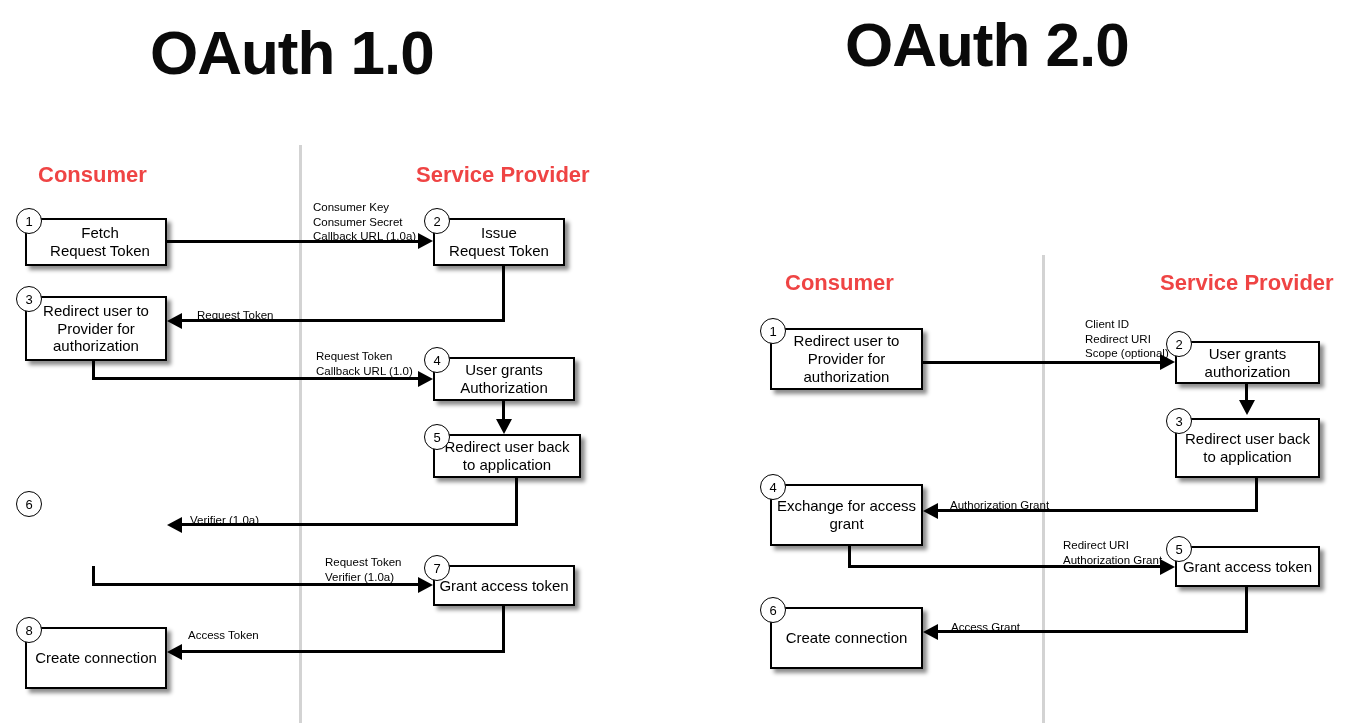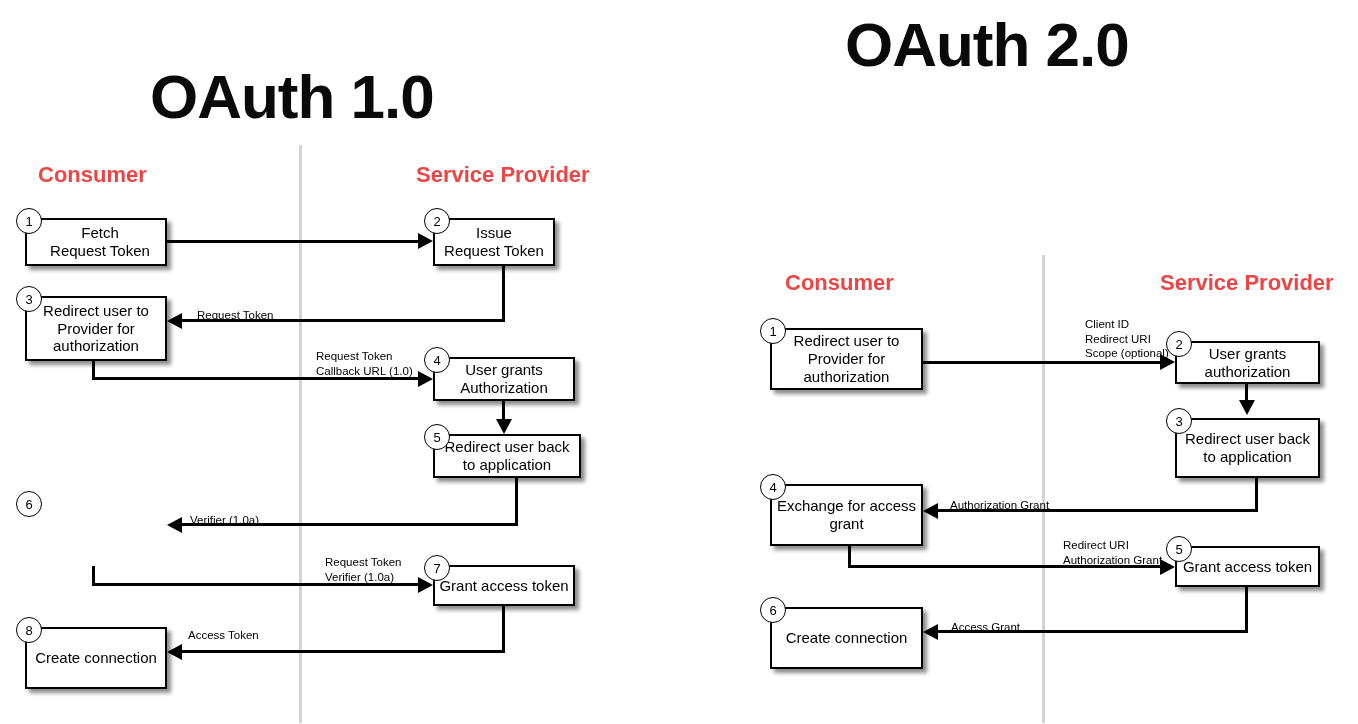--- a/index.html
+++ b/index.html
@@ -105,34 +105,34 @@
     white-space:pre-line;
     color:#000;
     z-index:5;
   }
 </style>
 </head>
 <body>
 
 <div class="stage">
 
-  <div class="diagram-title" style="left:150px;top:22px;margin-top:44px;">OAuth 1.0</div>
+  <div class="diagram-title" style="left:150px;top:22px;">OAuth 1.0</div>
 
   <div class="lane-title" style="left:38px;top:162px;">Consumer</div>
   <div class="lane-title" style="left:416px;top:162px;">Service Provider</div>
 
   <div class="divider" style="left:299px;top:145px;height:578px;"></div>
 
   <div class="box" style="left:25px;top:218px;width:142px;height:48px;padding-left:8px;">
     <span class="box-label">Fetch
 Request Token</span>
   </div>
   <div class="step" style="left:16px;top:208px;">1</div>
 
-  <div class="box" style="left:433px;top:218px;width:122px;height:48px;">
+  <div class="box" style="left:433px;top:218px;width:132px;height:48px;">
     <span class="box-label">Issue
 Request Token</span>
   </div>
   <div class="step" style="left:424px;top:208px;">2</div>
 
   <div class="box" style="left:25px;top:296px;width:142px;height:65px;">
     <span class="box-label">Redirect user to
 Provider for
 authorization</span>
   </div>
@@ -157,20 +157,23 @@
   </div>
   <div class="step" style="left:424px;top:555px;">7</div>
 
   <div class="box" style="left:25px;top:627px;width:142px;height:62px;">
     <span class="box-label">Create connection</span>
   </div>
   <div class="step" style="left:16px;top:617px;">8</div>
 
   <div class="seg h" style="left:167px;top:240px;width:252px;"></div>
   <div class="arrow right" style="left:418px;top:233px;"></div>
+  <div class="edge-label" style="left:313px;top:200px;">Consumer Key
+Consumer Secret
+Callback URL (1.0a)</div>
 
   <div class="seg v" style="left:502px;top:266px;height:53px;"></div>
   <div class="seg h" style="left:182px;top:319px;width:323px;"></div>
   <div class="arrow left" style="left:167px;top:313px;"></div>
   <div class="edge-label" style="left:197px;top:308px;">Request Token</div>
 
   <div class="seg v" style="left:92px;top:361px;height:19px;"></div>
   <div class="seg h" style="left:92px;top:377px;width:327px;"></div>
   <div class="arrow right" style="left:418px;top:371px;"></div>
   <div class="edge-label" style="left:316px;top:349px;">Request Token

